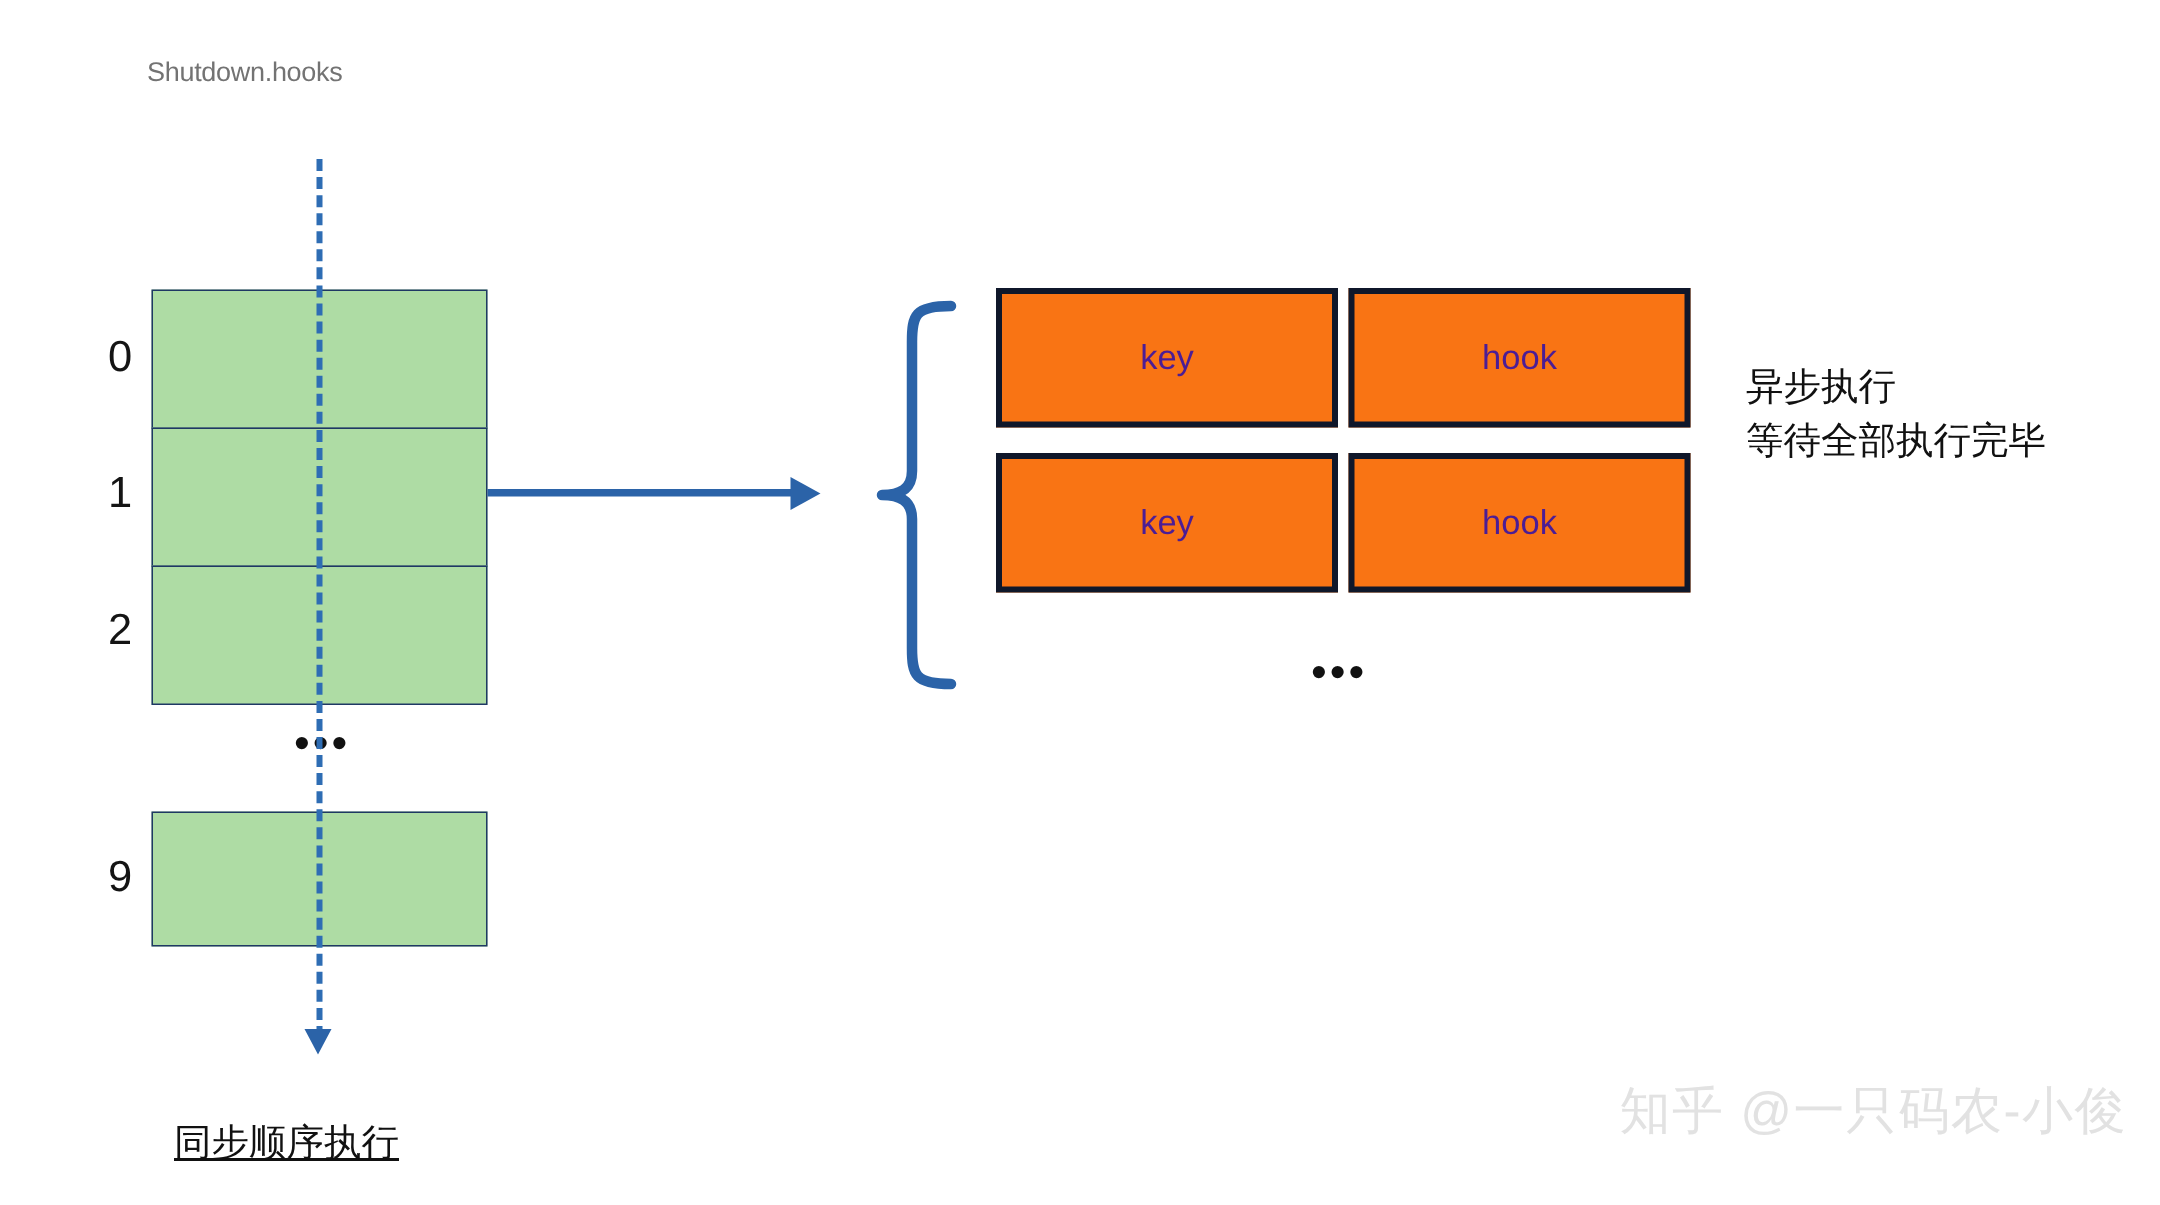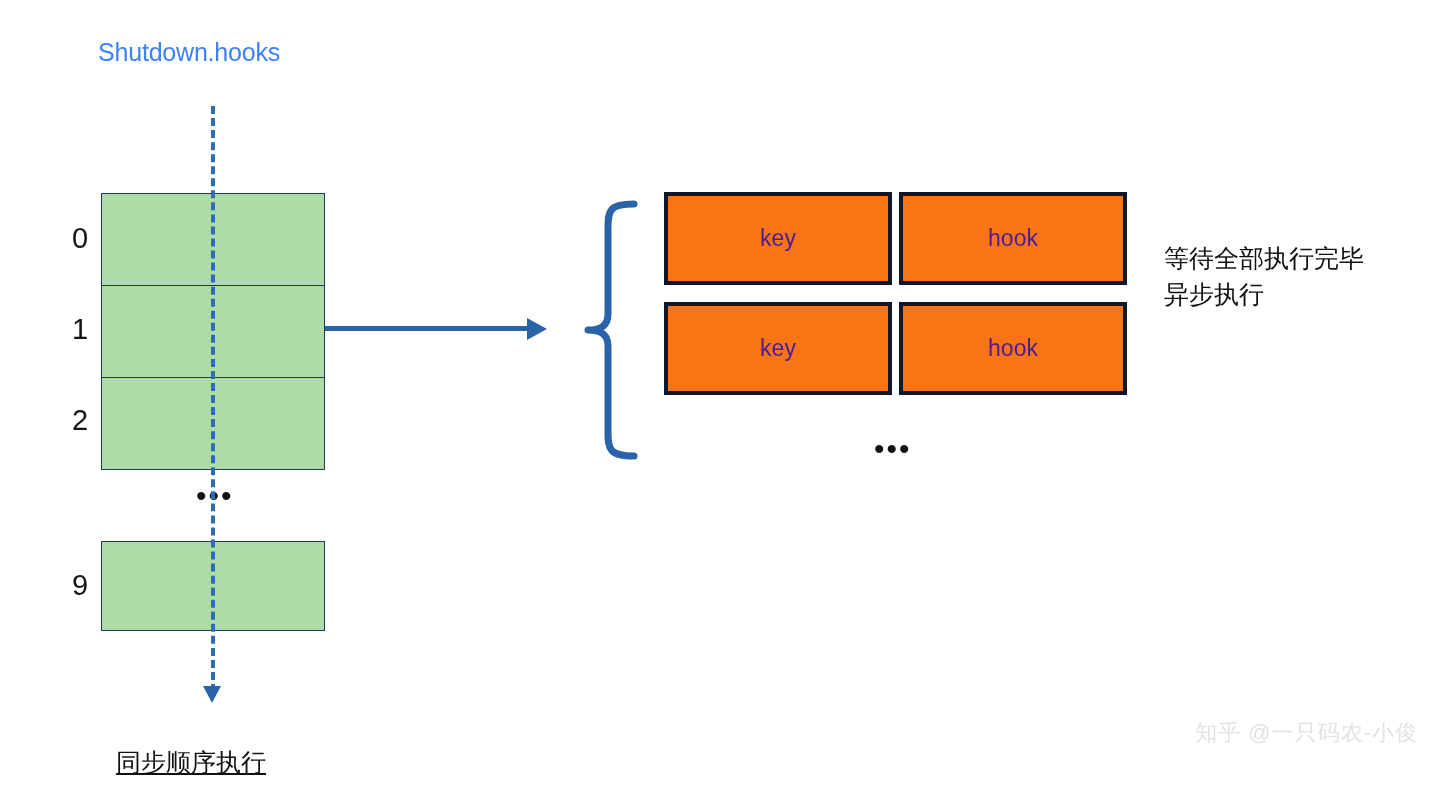--- a/index.html
+++ b/index.html
@@ -12,24 +12,24 @@
     position: relative;
     overflow: hidden;
     font-family: "Liberation Sans", "DejaVu Sans", sans-serif;
     color: #1a1a1a;
   }
   #canvas { position: absolute; inset: 0; }
 
   
   .title {
     position: absolute;
-    font-size: 25px;
+    font-size: 18px;
     font-weight: 400;
     letter-spacing: -0.2px;
-    color: #3b82f6;
+    color: #737373;
     white-space: nowrap;
   }
   #title-left  { left: 98px;  top: 38px; }
   #title-right { left: 650px; top: 38px; }
 
   
   .slot {
     position: absolute;
     left: 101px;
     width: 224px;
@@ -149,21 +149,21 @@
   }
   #note-async { left: 1164px; top: 240px; }
   #note-sync  { left: 116px;  top: 744px; text-decoration: underline; }
   #note-async .note-line { display: block; }
 
   
   #watermark {
     position: absolute;
     right: 22px;
     top: 718px;
-    font-size: 22px;
+    font-size: 34px;
     color: #e2e2e2;
     letter-spacing: 1px;
     white-space: nowrap;
     user-select: none;
   }
 </style>
 </head>
 <body>
 
 <div id="canvas">
@@ -193,21 +193,21 @@
   </svg>
 
   <div class="cell" id="cell-key-0">key</div>
   <div class="cell" id="cell-hook-0">hook</div>
   <div class="cell" id="cell-key-1">key</div>
   <div class="cell" id="cell-hook-1">hook</div>
 
   <div id="map-ellipsis">•••</div>
 
   <div class="note" id="note-async">
+    <span class="note-line">异步执行</span>
     <span class="note-line">等待全部执行完毕</span>
-    <span class="note-line">异步执行</span>
   </div>
 
   <div class="note" id="note-sync">同步顺序执行</div>
 
   <div id="watermark">知乎 @一只码农-小俊</div>
 
 </div>
 
 </body></html>

